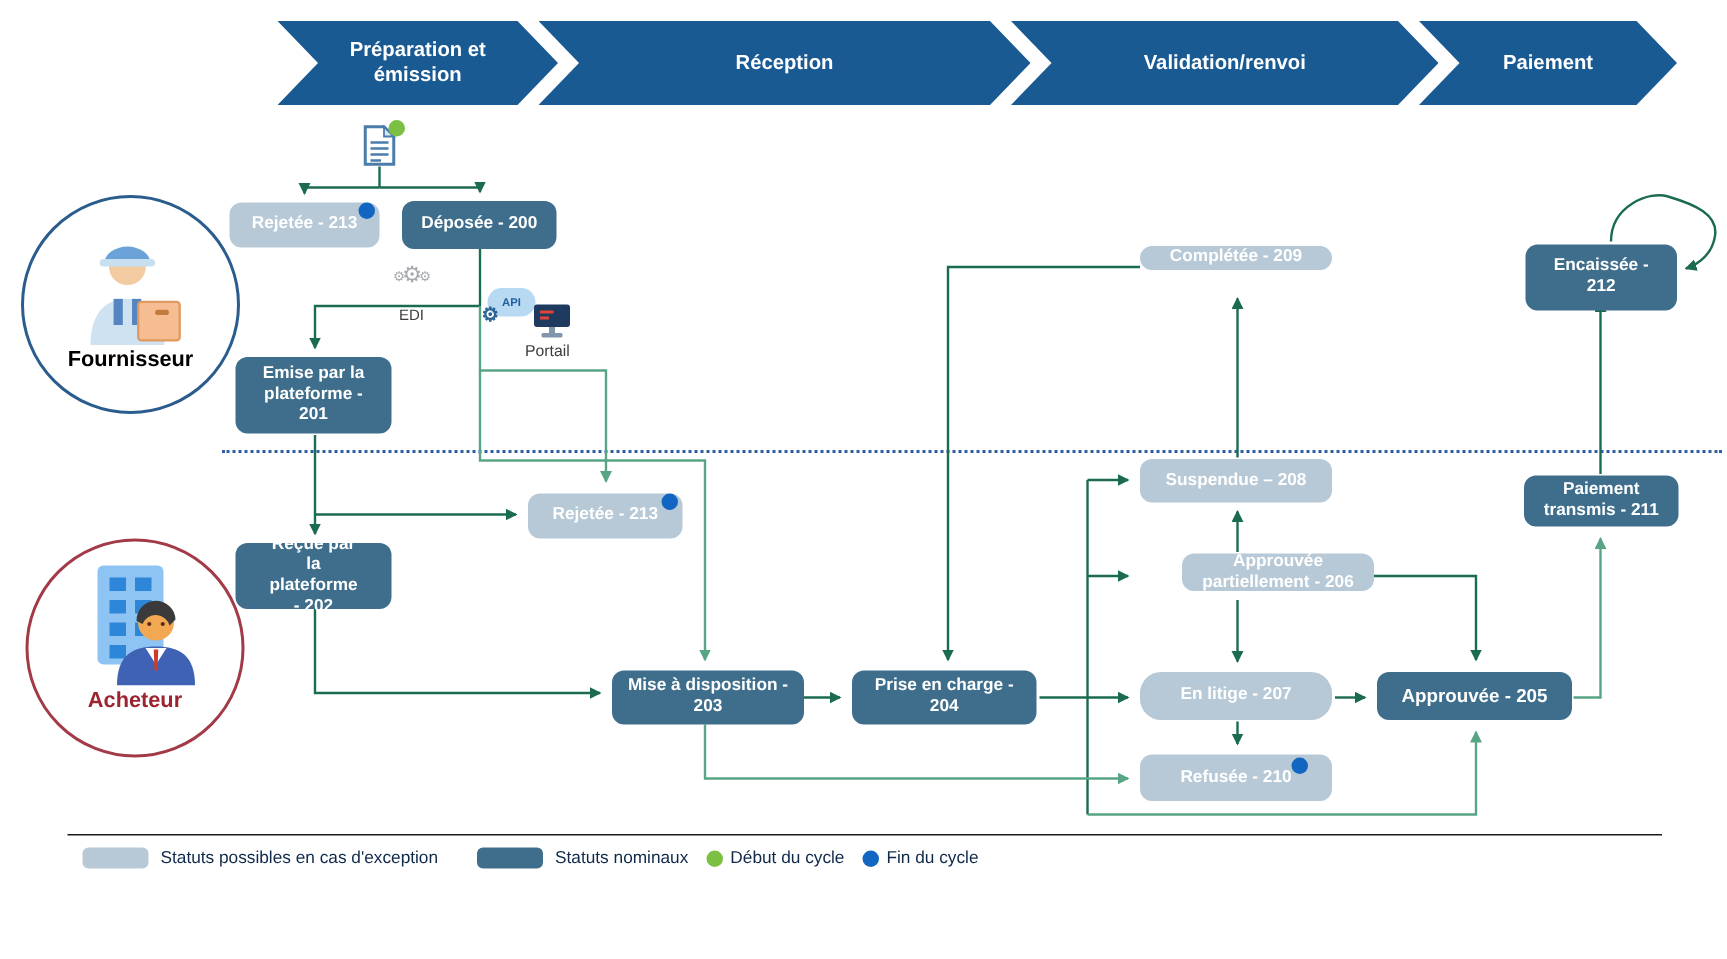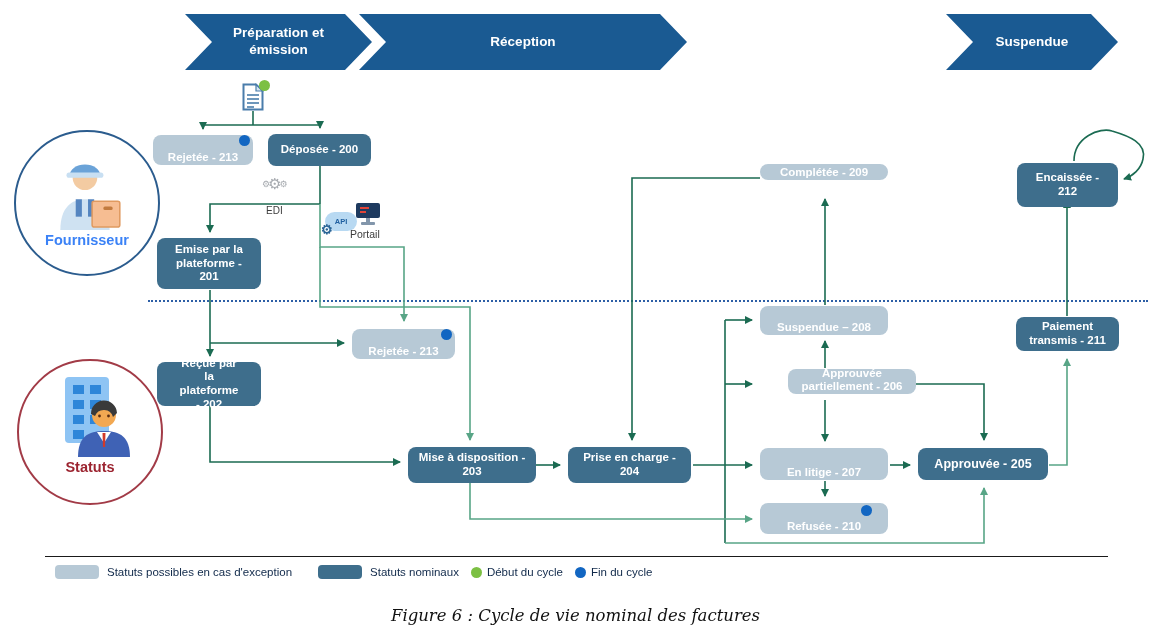--- a/index.html
+++ b/index.html
@@ -8,30 +8,30 @@
   
   .chev{position:absolute;top:14px;height:56px;background:#1a5a92;color:#fff;
         display:flex;align-items:center;justify-content:center;text-align:center;
         font-weight:bold;font-size:13.5px;line-height:1.25;
         clip-path:polygon(0 0,calc(100% - 27px) 0,100% 50%,calc(100% - 27px) 100%,0 100%,27px 50%);}
   .chev span{padding:0 30px;}
   
   .status{position:absolute;border-radius:8px;display:flex;align-items:center;justify-content:center;
           text-align:center;color:#fff;font-weight:bold;font-size:11.5px;line-height:1.18;z-index:3;}
   .status.nominal{background:#3e6e8c;}
-  .status.exception{background:#b7c9d6;align-items:flex-end;}
+  .status.exception{background:#b7c9d6;}
   .dot{position:absolute;width:11px;height:11px;border-radius:50%;z-index:5;}
   .dot.end{background:#1266c2;}
   .dot.start{background:#7cc043;}
   
   .actor{position:absolute;width:146px;height:146px;border-radius:50%;background:#fff;
          box-sizing:border-box;display:flex;flex-direction:column;align-items:center;z-index:4;}
   .actor .actor-label{font-weight:bold;font-size:14.5px;margin-top:2px;}
   .actor.supplier{border:2px solid #2b5c8e;}
-  .actor.supplier .actor-label{color:#3b82f6;}
+  .actor.supplier .actor-label{color:#000000;}
   .actor.buyer{border:2px solid #a23b47;}
   .actor.buyer .actor-label{color:#9c2430;}
   
   .sep-dashed{position:absolute;top:300px;left:148px;width:1000px;height:0;
               border-top:2px dotted #2d5fa6;z-index:1;}
   .rule{position:absolute;top:556px;left:45px;width:1063px;height:0;border-top:1.5px solid #1a1a1a;}
   
   .mini-label{position:absolute;font-size:10px;color:#3c3c3c;z-index:4;}
   .gears{position:absolute;color:#a7abb0;z-index:4;line-height:1;}
   .gears .g1{font-size:15px;}
@@ -65,22 +65,25 @@
 <body>
 
 <div class="page">
 
   <div class="chev" style="left:185px;width:187px;">
     <span>Préparation et émission</span>
     </div>
   <div class="chev" style="left:359px;width:328px;">
     <span>Réception</span>
     </div>
+  <div class="chev" style="left:674px;width:285px;">
+    <span>Validation/renvoi</span>
+    </div>
   <div class="chev" style="left:946px;width:172px;">
-    <span>Suspendue</span>
+    <span>Paiement</span>
     </div>
 
   <svg class="wires" width="1151" height="639" viewBox="0 0 1151 639">
     <defs>
       <marker id="ad" markerUnits="userSpaceOnUse" markerWidth="9" markerHeight="9" refX="7" refY="4" orient="auto">
         <path d="M0,0 L8,4 L0,8 Z" fill="#1b6b52"></path>
       </marker>
       <marker id="al" markerUnits="userSpaceOnUse" markerWidth="9" markerHeight="9" refX="7" refY="4" orient="auto">
         <path d="M0,0 L8,4 L0,8 Z" fill="#58a586"></path>
       </marker>
@@ -129,21 +132,21 @@
       <line x1="5" y1="20" x2="17" y2="20" stroke="#4a7dab" stroke-width="1.6"></line>
       <line x1="5" y1="24" x2="12" y2="24" stroke="#4a7dab" stroke-width="1.6"></line>
     </svg>
   </div>
   <div class="dot start" style="left:259px;top:80px;"></div>
 
   <div class="gears" style="left:268px;top:176px;">
     <span class="g1">⚙</span><span class="g2">⚙</span><span class="g3">⚙</span>
   </div>
   <div class="mini-label" style="left:266px;top:205px;">EDI</div>
-  <div class="cloud" style="left:325px;top:212px;text-align:right;">
+  <div class="cloud" style="left:325px;top:192px;text-align:right;">
     <span>API</span>
     <span class="gear">⚙</span>
   </div>
   <div class="monitor" style="left:356px;top:203px;">
     <div class="screen">
         <i></i>
         <i></i>
       </div>
       <div class="neck"></div>
       <div class="base"></div>
@@ -175,21 +178,21 @@
         <rect x="41" y="42" width="11" height="9" fill="#2e86d9"></rect>
       <rect x="24" y="57" width="11" height="9" fill="#2e86d9"></rect>
       <circle cx="55" cy="42" r="12" fill="#f2a852"></circle>
       <path d="M42 41 a13 13 0 0 1 26 -1 l-4 4 a9.5 9.5 0 0 0 -18 -1 z" fill="#3a3a3a"></path>
       <circle cx="50.5" cy="43" r="1.4" fill="#5a2d12"></circle>
         <circle cx="59.5" cy="43" r="1.4" fill="#5a2d12"></circle>
       <path d="M29 84 C29 64 39 58 55 58 C71 58 81 64 81 84 Z" fill="#3f62b5"></path>
       <path d="M48 59 L55 70 L62 59 Z" fill="#ffffff"></path>
       <path d="M53.5 60 h3 l-0.5 14 h-2 z" fill="#d03a2b"></path>
     </svg>
-    <div class="actor-label">Statuts</div>
+    <div class="actor-label">Acheteur</div>
   </div>
 
   <div class="status exception" style="left:153px;top:135px;width:100px;height:30px;">
     <span>Rejetée - 213</span>
     <span class="dot end" style="right:3px;top:0px;"></span>
   </div>
   <div class="status nominal" style="left:268px;top:134px;width:103px;height:32px;padding:0 4px;box-sizing:border-box;">
     <span>Déposée - 200</span>
   </div>
   <div class="status nominal" style="left:157px;top:238px;width:104px;height:51px;">
@@ -210,21 +213,21 @@
   </div>
   <div class="status exception" style="left:760px;top:164px;width:128px;height:16px;">
     <span>Complétée - 209</span>
   </div>
   <div class="status exception" style="left:760px;top:306px;width:128px;height:29px;">
     <span>Suspendue – 208</span>
   </div>
   <div class="status exception" style="left:788px;top:369px;width:128px;height:25px;">
     <span style="padding:0 6px;">Approuvée partiellement - 206</span>
   </div>
-  <div class="status exception" style="left:760px;top:448px;width:128px;height:32px;">
+  <div class="status exception" style="left:760px;top:448px;width:128px;height:32px;border-radius:14px;">
     <span>En litige - 207</span>
   </div>
   <div class="status exception" style="left:760px;top:503px;width:128px;height:31px;">
     <span>Refusée - 210</span>
     <span class="dot end" style="right:16px;top:2px;"></span>
   </div>
   <div class="status nominal" style="left:918px;top:448px;width:130px;height:32px;font-size:12.5px;">
     <span>Approuvée - 205</span>
   </div>
   <div class="status nominal" style="left:1016px;top:317px;width:103px;height:34px;">
@@ -239,15 +242,14 @@
     <span class="sw exc"></span>
     <span>Statuts possibles en cas d'exception</span>
     <span class="sw nom"></span>
     <span>Statuts nominaux</span>
     <span class="ldot start"></span>
     <span>Début du cycle</span>
     <span class="ldot end"></span>
     <span>Fin du cycle</span>
   </div>
 
-  <div class="caption">Figure 6 : Cycle de vie nominal des factures</div>
 
 </div>
 
 </body></html>

